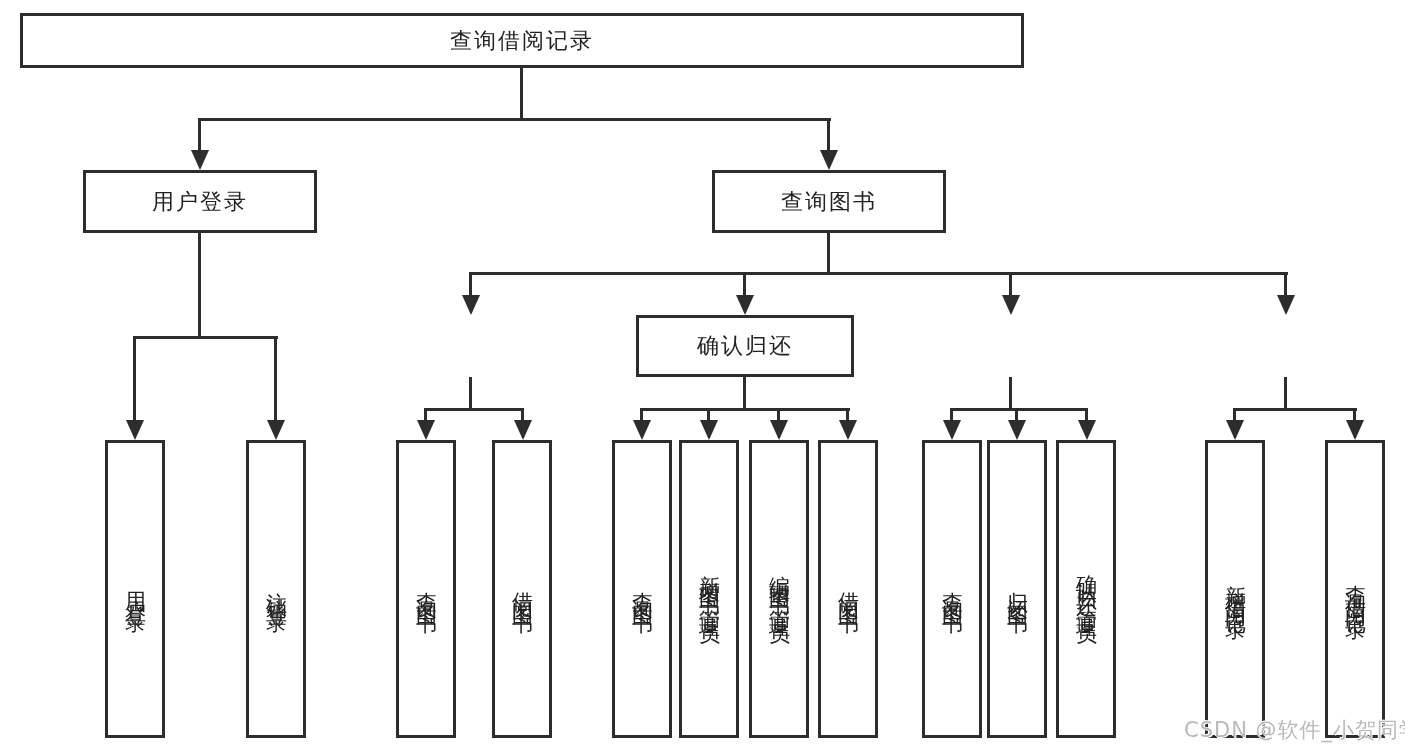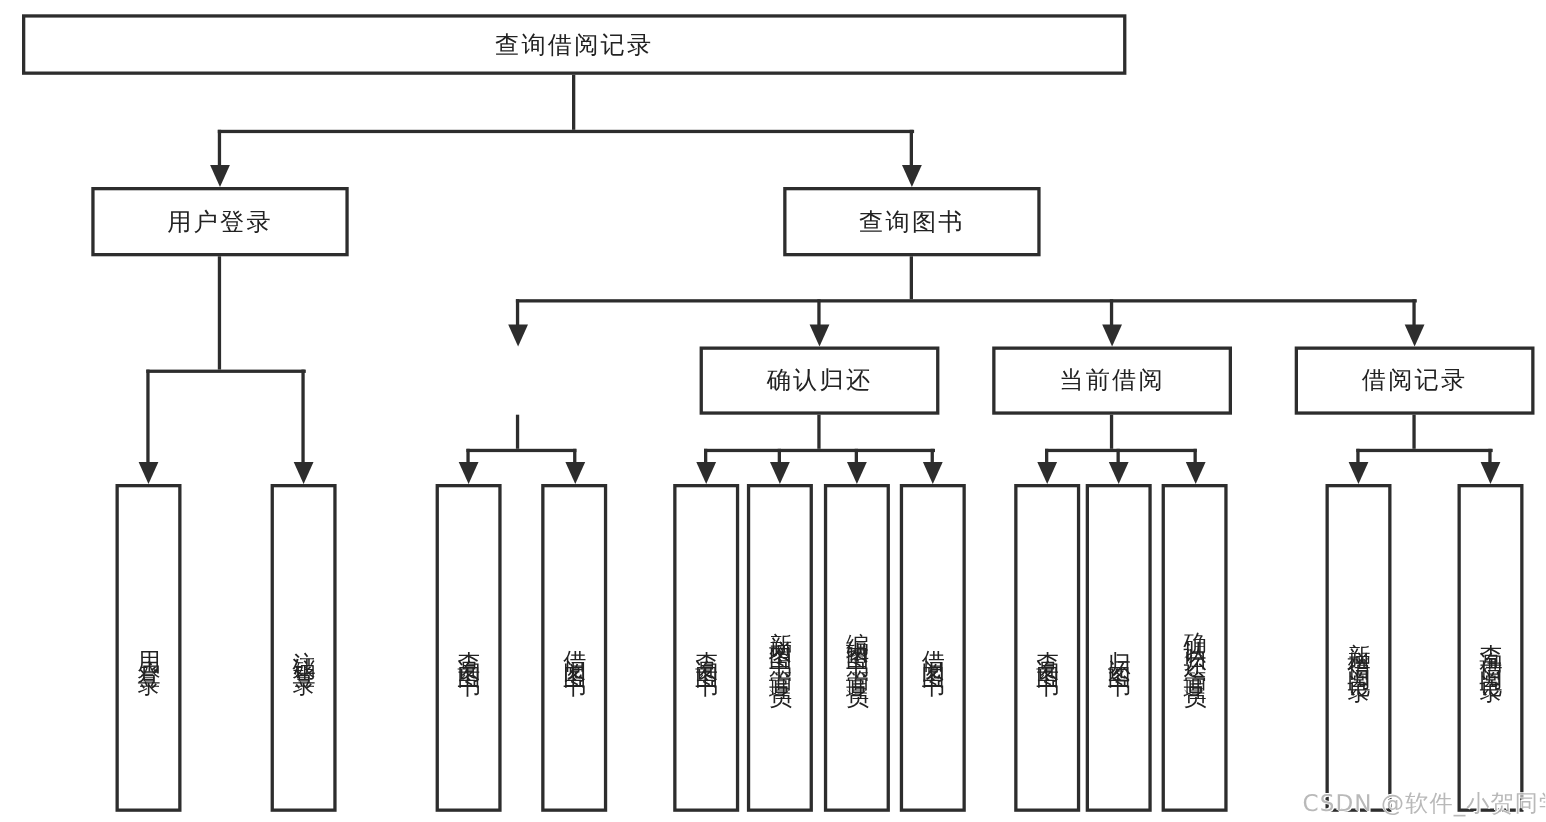--- a/index.html
+++ b/index.html
@@ -46,26 +46,20 @@
 
   <div class="node" style="left:83px;top:170px;width:234px;height:63px">
     <span class="lbl">用户登录</span>
   </div>
   <div class="node" style="left:712px;top:170px;width:234px;height:63px">
     <span class="lbl">查询图书</span>
   </div>
 
   <div class="node" style="left:636px;top:315px;width:218px;height:62px">
     <span class="lbl">确认归还</span>
-  </div>
-  <div class="node" style="left:902px;top:315px;width:218px;height:62px">
-    <span class="lbl">当前借阅</span>
-  </div>
-  <div class="node" style="left:1177px;top:315px;width:218px;height:62px">
-    <span class="lbl">借阅记录</span>
   </div>
 
   <div class="node leaf" style="left:105px;top:440px;width:60px;height:298px">
     <span class="lbl">用户登录</span>
   </div>
   <div class="node leaf" style="left:246px;top:440px;width:60px;height:298px">
     <span class="lbl">注销登录</span>
   </div>
 
   <div class="node leaf" style="left:396px;top:440px;width:60px;height:298px">

